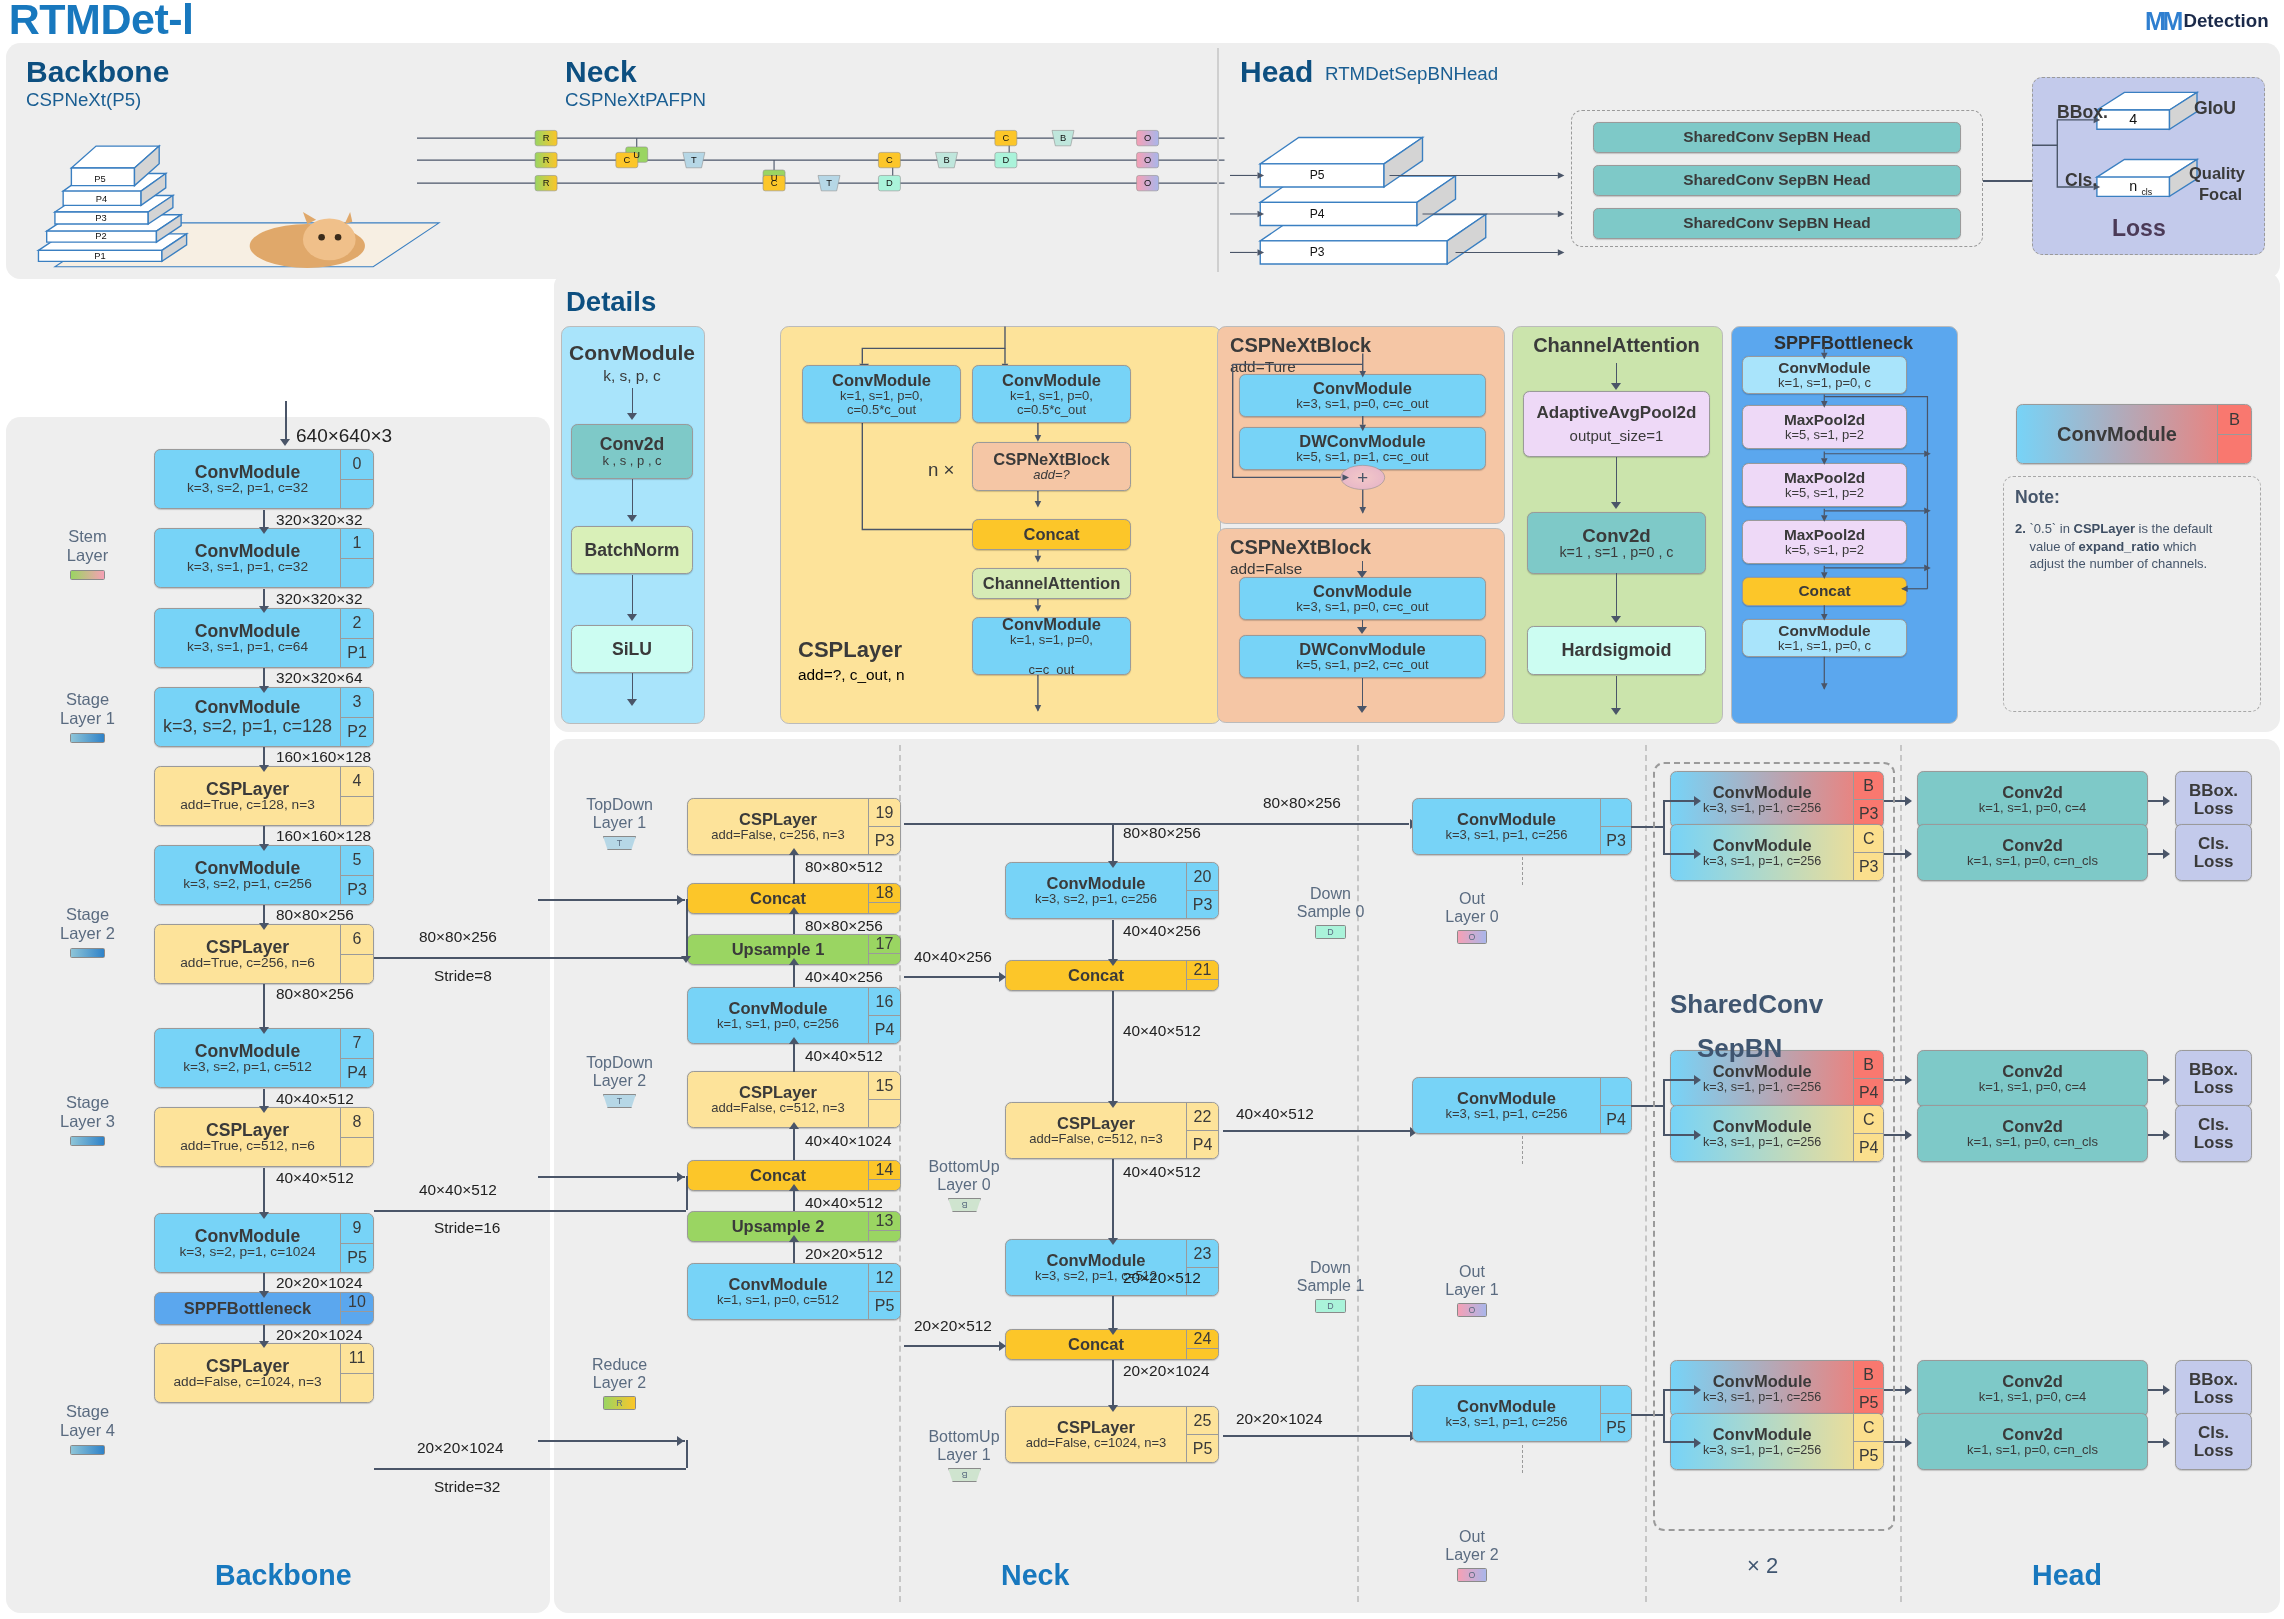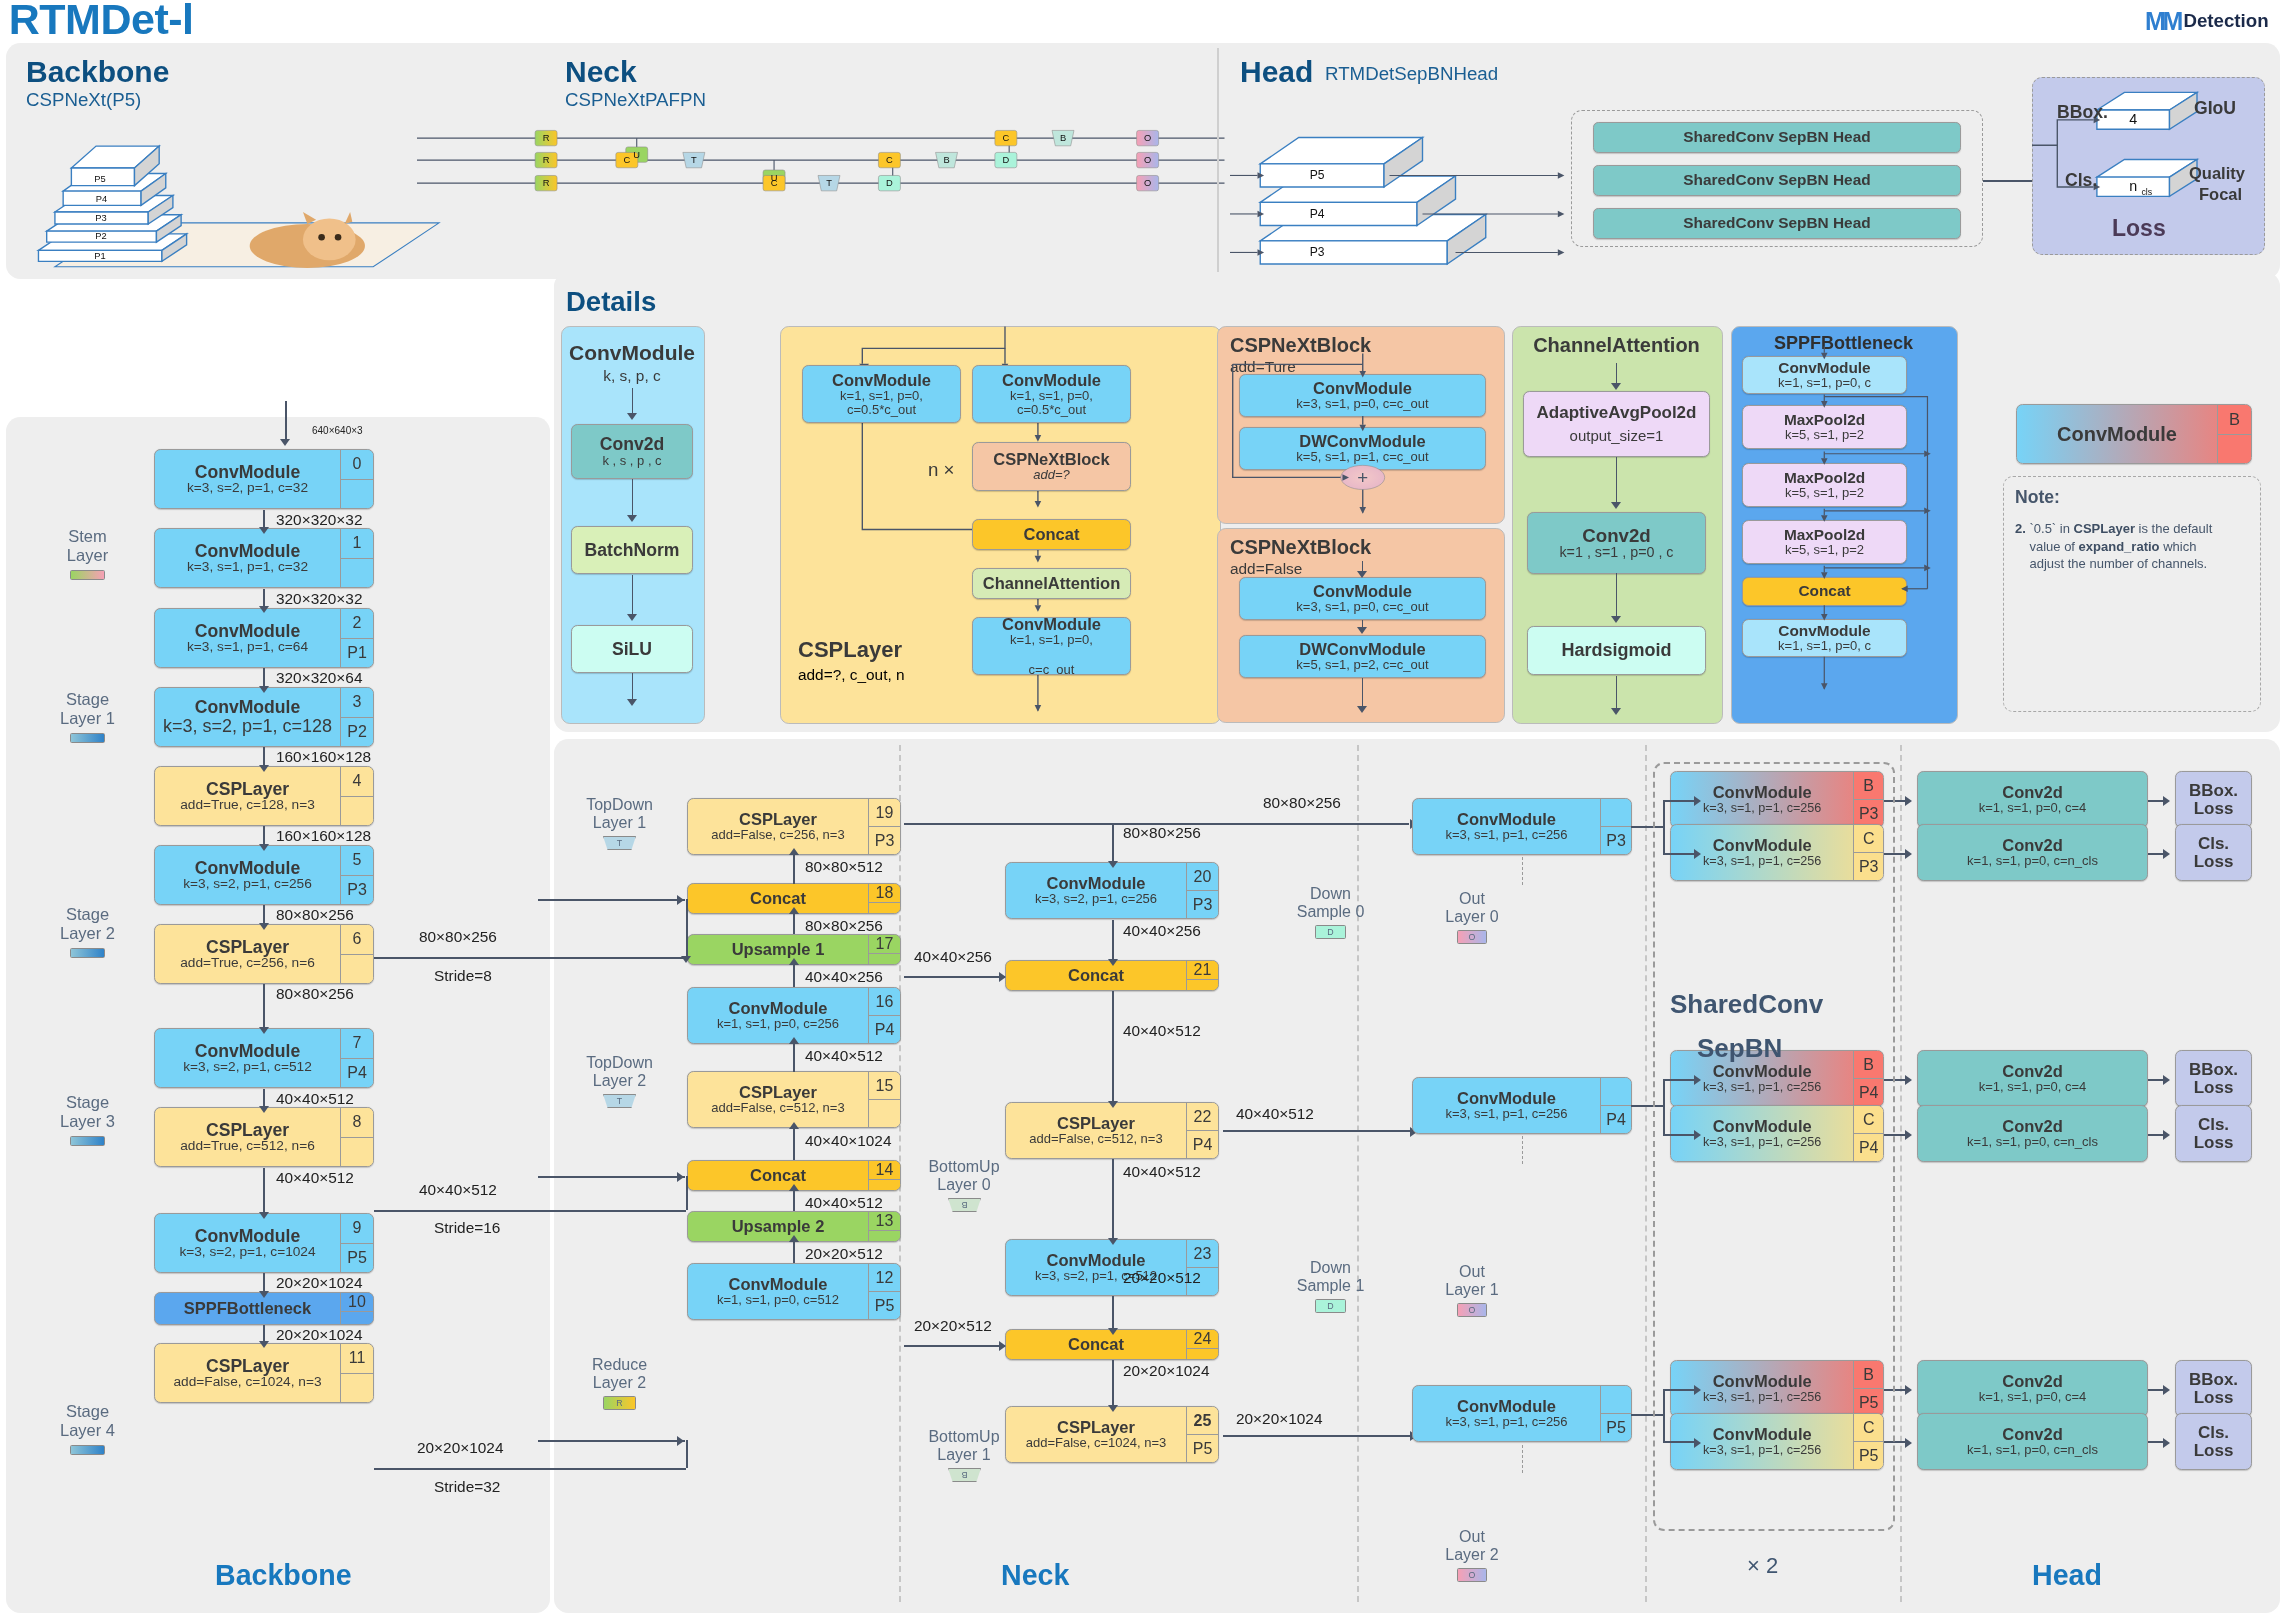--- a/index.html
+++ b/index.html
@@ -514,21 +514,21 @@
     <div style="font-size:13px;line-height:1.35;margin-top:12px;">
       <b>2.</b> `0.5` in <b>CSPLayer</b> is the default<br>&nbsp;&nbsp;&nbsp;&nbsp;value of <b>expand_ratio</b> which<br>&nbsp;&nbsp;&nbsp;&nbsp;adjust the number of channels.
     </div>
   </div>
 
   <div class="panel" style="left:5.5px;top:417px;width:544px;height:1196px;"></div>
   <div class="panel" style="left:554px;top:739px;width:1726px;height:874px;"></div>
 
   <div class="line" style="left:285px;top:401px;width:1.6px;height:41px;"></div>
   <div class="arrow-d" style="left:280px;top:439px;"></div>
-  <div class="dim" style="left:312px;top:425px;font-size:10px;">640×640×3</div>
+  <div class="dim" style="left:296px;top:425px;font-size:19px;">640×640×3</div>
 
   <div class="grp-label" style="left:38px;top:527px;width:99px;font-size:16.5px;">
     <span>Stem</span><br>
     <span>Layer</span>
     <div style="margin:5.5px auto 0;width:33px;height:7.7px;border-radius:1.6px;border:0.5px solid #8a8a8a;background:linear-gradient(90deg,#9ad562,#f6a0b5);"></div>
   </div>
   <div class="grp-label" style="left:38px;top:690px;width:99px;font-size:16.5px;">
     <span>Stage</span><br>
     <span>Layer 1</span>
     <div style="margin:5.5px auto 0;width:33px;height:7.7px;border-radius:1.6px;border:0.5px solid #8a8a8a;background:linear-gradient(90deg,#8ec5d8,#2f82c8);"></div>
@@ -850,21 +850,21 @@
           <div class="a" style="font-size: 16px;">24</div>
           <div class="b" style="font-size: 16px;"></div>
         </div>
       </div>
       <div class="node c-yellow" style="left: 1005px; top: 1406px; width: 214px; height: 57px;">
         <div class="body">
           <div class="t1" style="font-size: 16.5px;">CSPLayer</div>
           <div class="t2" style="font-size: 13px;">add=False, c=1024, n=3</div>
         </div>
         <div class="idx c-yellow" style="width: 31px;">
-          <div class="a" style="font-size: 16px; font-weight: bold;">25</div>
+          <div class="a" style="font-size: 16px;">25</div>
           <div class="b" style="font-size: 16px;">P5</div>
         </div>
       </div>
     </div>
   <div id="neck-edges">
       <div class="line" style="left: 793px; top: 855px; width: 1.6px; height: 28.6px;"></div>
       <div class="arrow-u" style="left: 789px; top: 848px;"></div>
       <div class="dim" style="left: 805px; top: 858px; font-size: 15.4px;">80×80×512</div>
       <div class="line" style="left: 793px; top: 914px; width: 1.6px; height: 20px;"></div>
       <div class="arrow-u" style="left: 789px; top: 907px;"></div>

